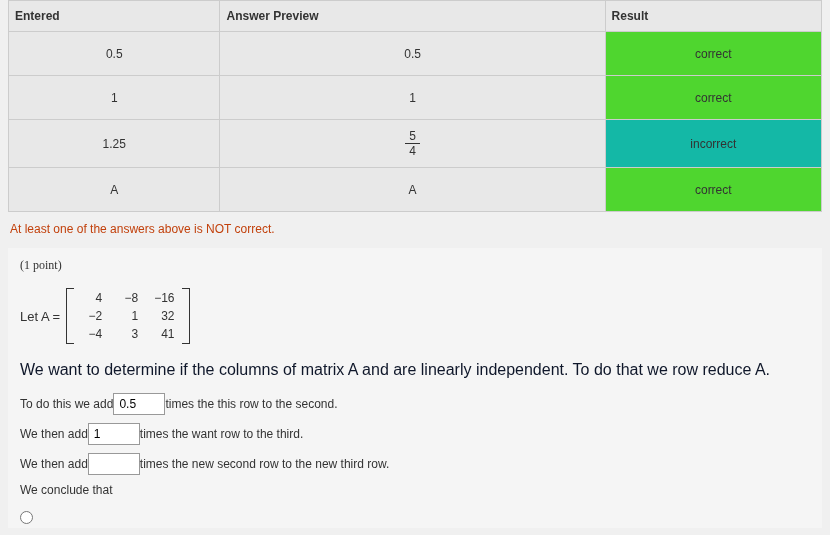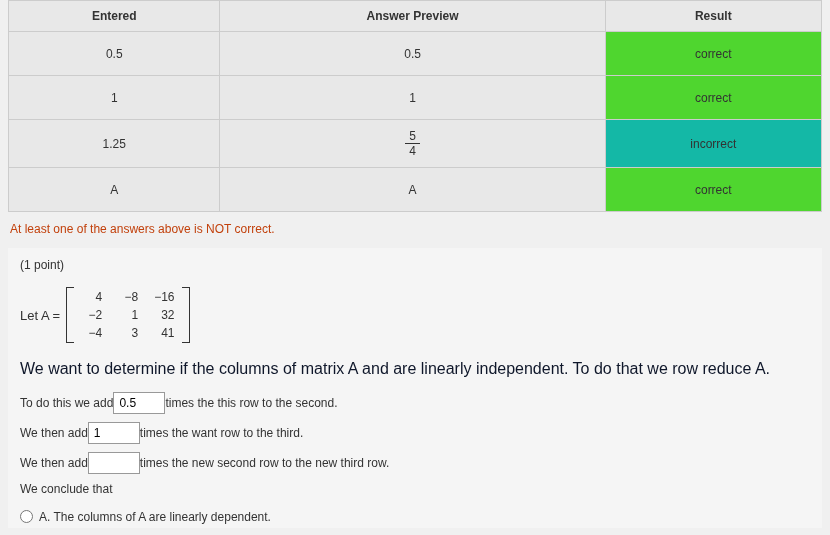--- a/index.html
+++ b/index.html
@@ -17,21 +17,21 @@
     }
     table.results {
       width: 100%;
       border-collapse: collapse;
       background: #e8e8e8;
     }
     table.results th {
       font-weight: bold;
       color: #333;
       padding: 8px 6px;
-      text-align: center;
+      text-align: left;
       border: 1px solid #ccc;
       background: #e8e8e8;
       font-size: 12px;
     }
     table.results td {
       border: 1px solid #ccc;
       padding: 10px 6px;
       text-align: center;
       vertical-align: middle;
       height: 44px;
@@ -62,20 +62,21 @@
     }
     .problem {
       background: #f5f5f5;
       margin-top: 6px;
       padding: 10px 12px 4px;
     }
     .points {
       font-size: 12px;
       color: #333;
       margin-bottom: 14px;
+      font-family: Liberation Serif, serif;
     }
     .matrix-row {
       display: flex;
       align-items: center;
       margin: 6px 0 12px;
       font-size: 13px;
       color: #333;
     }
     .matrix {
       display: inline-flex;
@@ -213,16 +214,15 @@
       <input class="ans" value="" style="">
       <span>times the new second row to the new third row.</span>
     </div>
 
     <div class="step">
       <span>We conclude that</span>
     </div>
 
     <div class="option">
       <input type="radio" style="">
-      <span>A. The columns of A are linearly dependent.</span>
     </div>
   </div>
 </div>
 
 </body></html>

